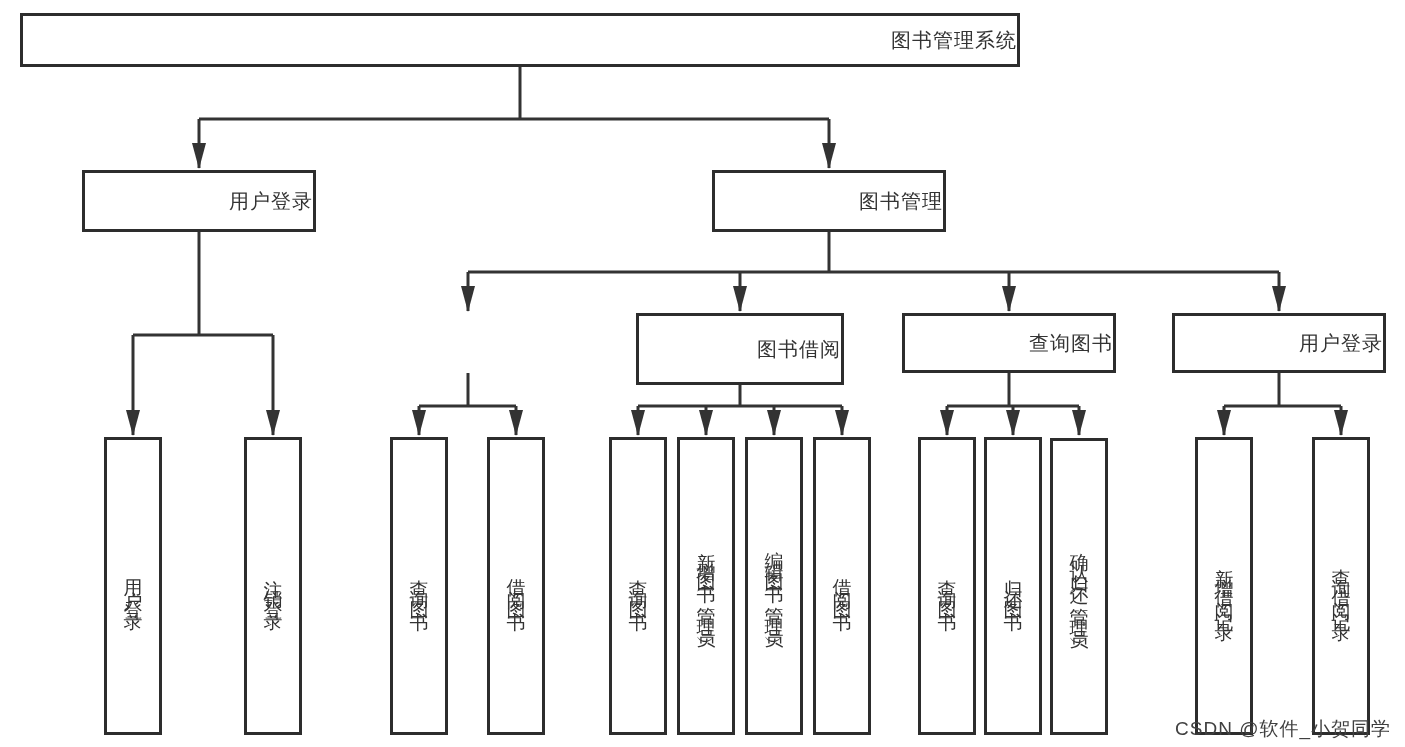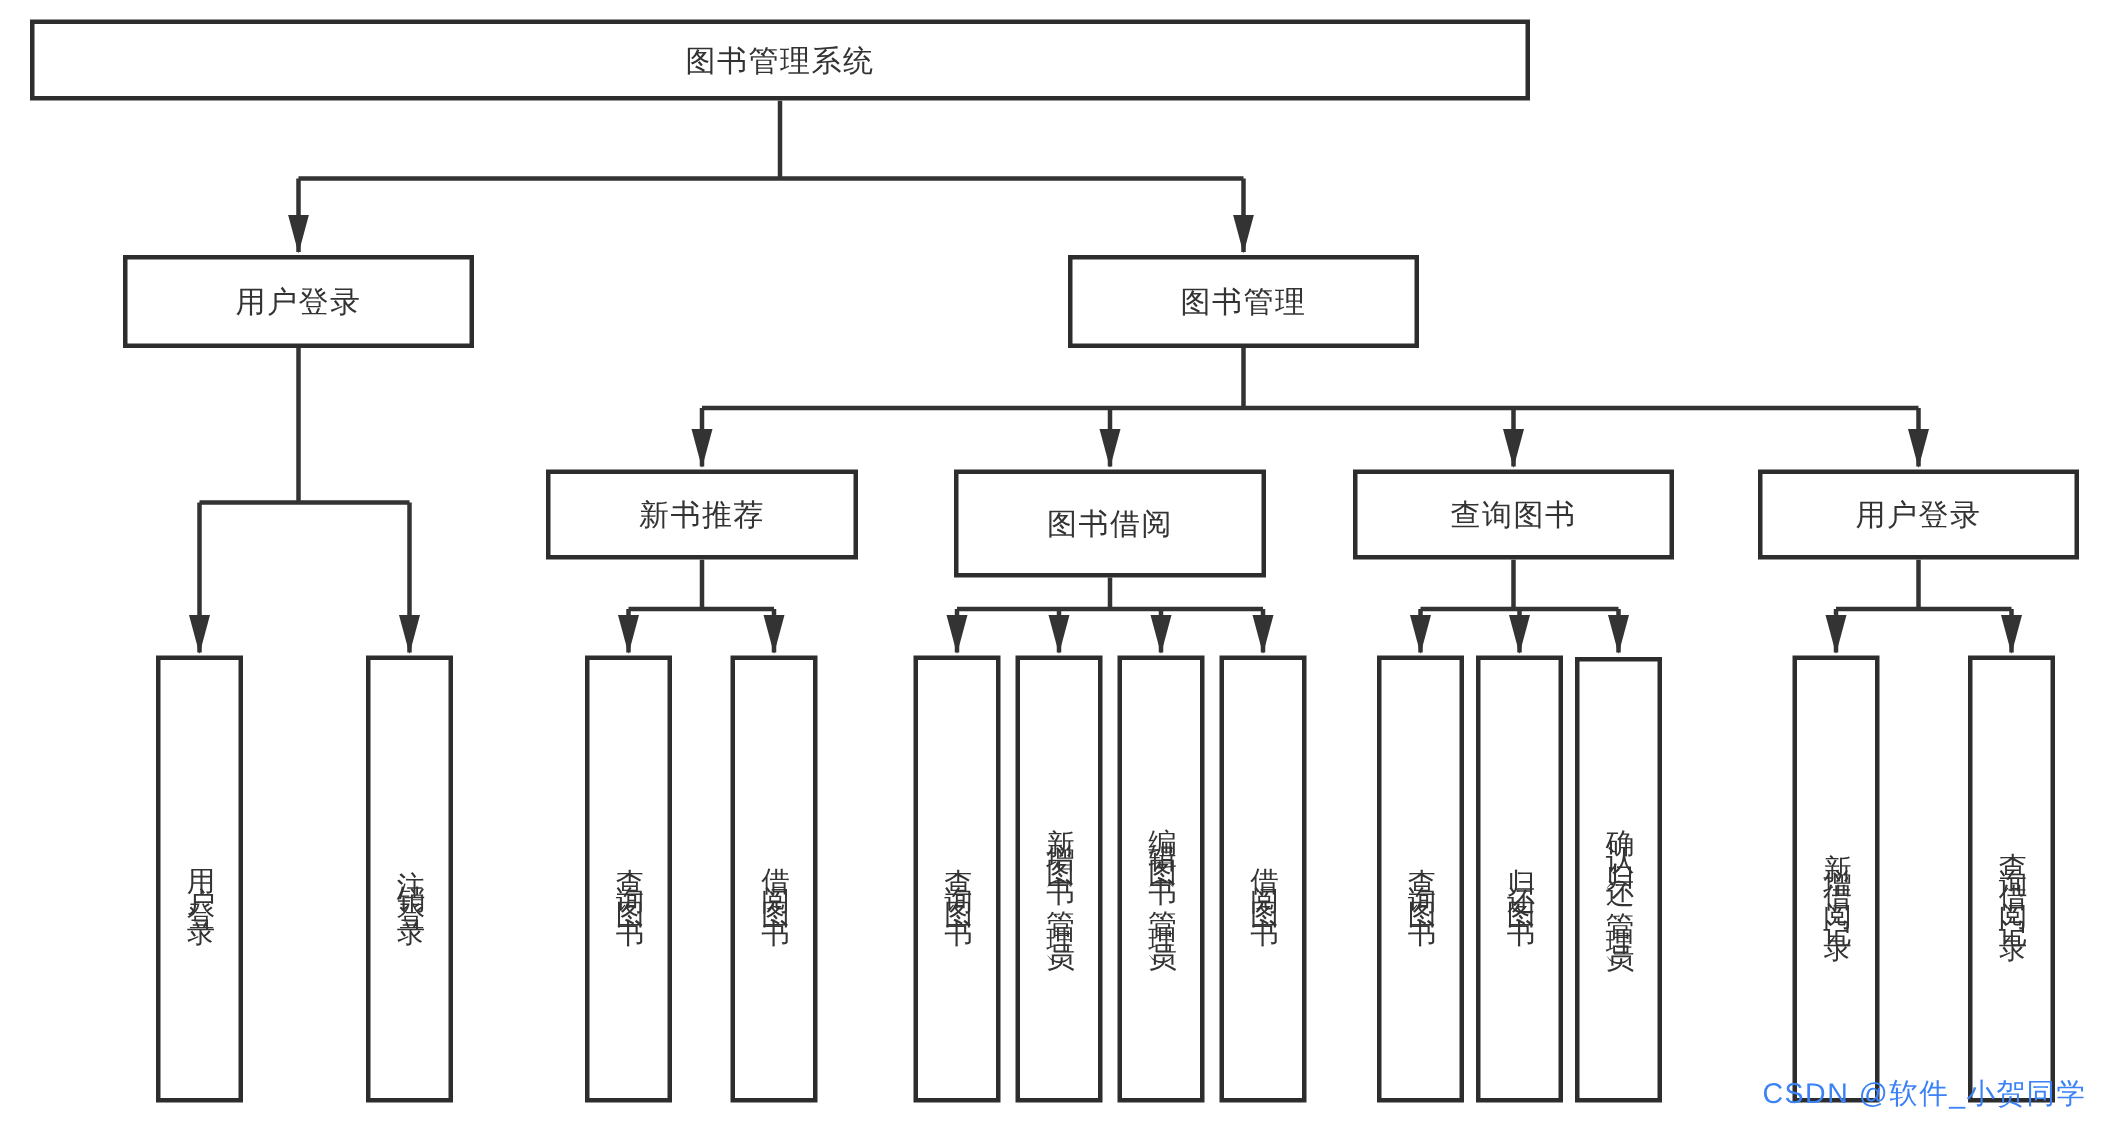--- a/index.html
+++ b/index.html
@@ -19,42 +19,42 @@
   }
   .box {
     position: absolute;
     background: #ffffff;
     border: 3px solid #2d2d2d;
     box-sizing: border-box;
   }
   .hbox {
     display: flex;
     align-items: center;
-    justify-content: center;
+    justify-content: flex-end;
     font-size: 20px;
     letter-spacing: 1px;
     color: #333333;
   }
   .leaf .vtext {
     position: absolute;
     top: 50%; left: 50%;
     transform: translate(-50%, -50%);
     writing-mode: vertical-rl;
     text-orientation: mixed;
     font-size: 19px;
     letter-spacing: 11px;
     color: #333333;
     white-space: nowrap;
   }
   .watermark {
     position: absolute;
     right: 14px;
     bottom: 5px;
     font-size: 19px;
-    color: #3b82f6;
+    color: #404040;
     letter-spacing: 1px;
   }
   svg line { stroke: #333333; stroke-width: 3; }
 </style>
 </head>
 <body>
 
 <div id="canvas">
 
   <svg id="wires" viewBox="0 0 1405 747" xmlns="http://www.w3.org/2000/svg">
@@ -123,23 +123,20 @@
     <span>图书管理系统</span>
   </div>
 
   <div class="box hbox" style="left:82px;top:170px;width:234px;height:62px">
     <span>用户登录</span>
   </div>
   <div class="box hbox" style="left:712px;top:170px;width:234px;height:62px">
     <span>图书管理</span>
   </div>
 
-  <div class="box hbox" style="left:364px;top:313px;width:208px;height:60px">
-    <span>新书推荐</span>
-  </div>
   <div class="box hbox" style="left:636px;top:313px;width:208px;height:72px">
     <span>图书借阅</span>
   </div>
   <div class="box hbox" style="left:902px;top:313px;width:214px;height:60px">
     <span>查询图书</span>
   </div>
   <div class="box hbox" style="left:1172px;top:313px;width:214px;height:60px">
     <span>用户登录</span>
   </div>
 

